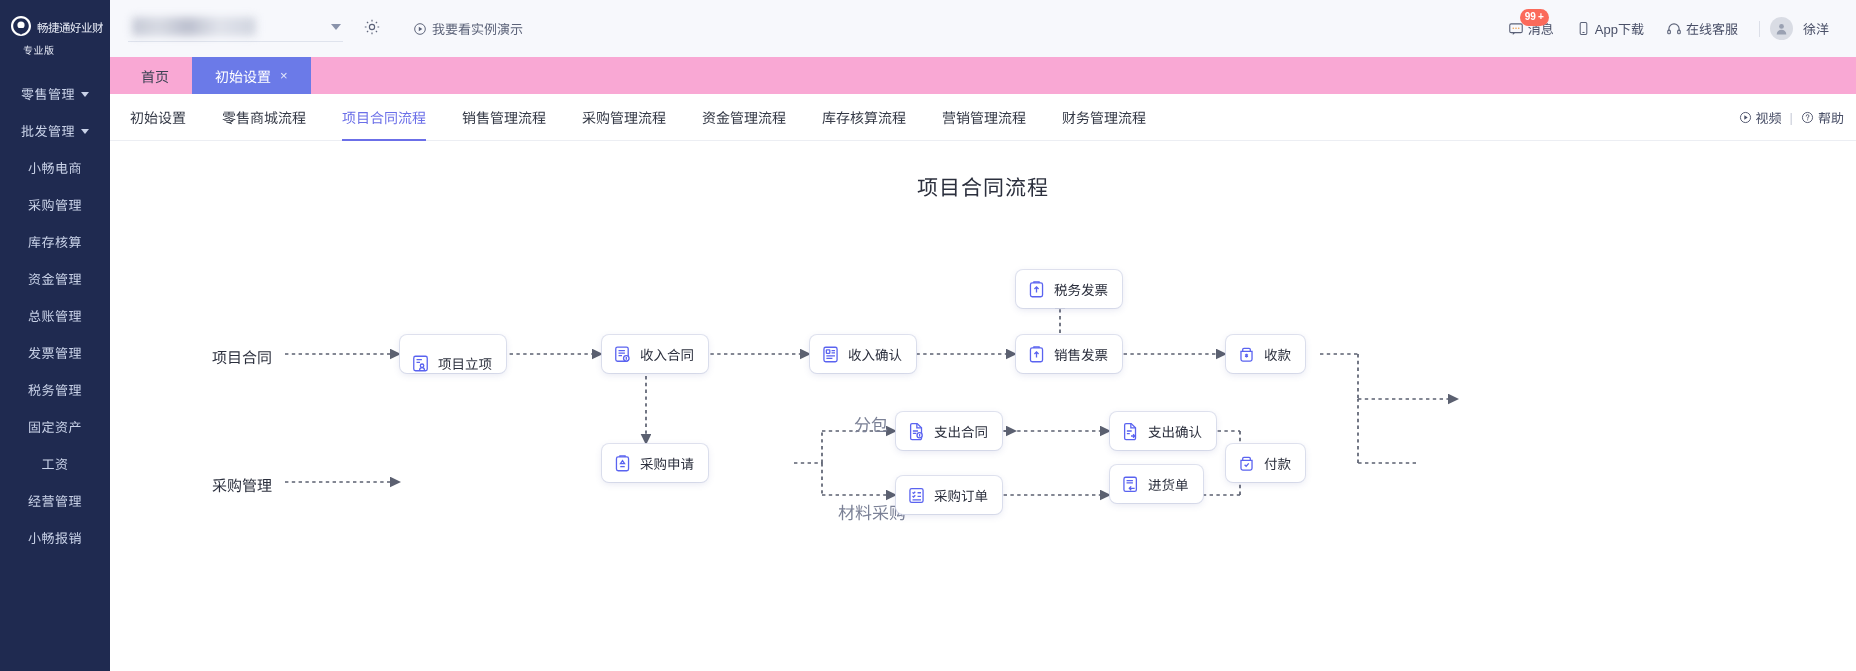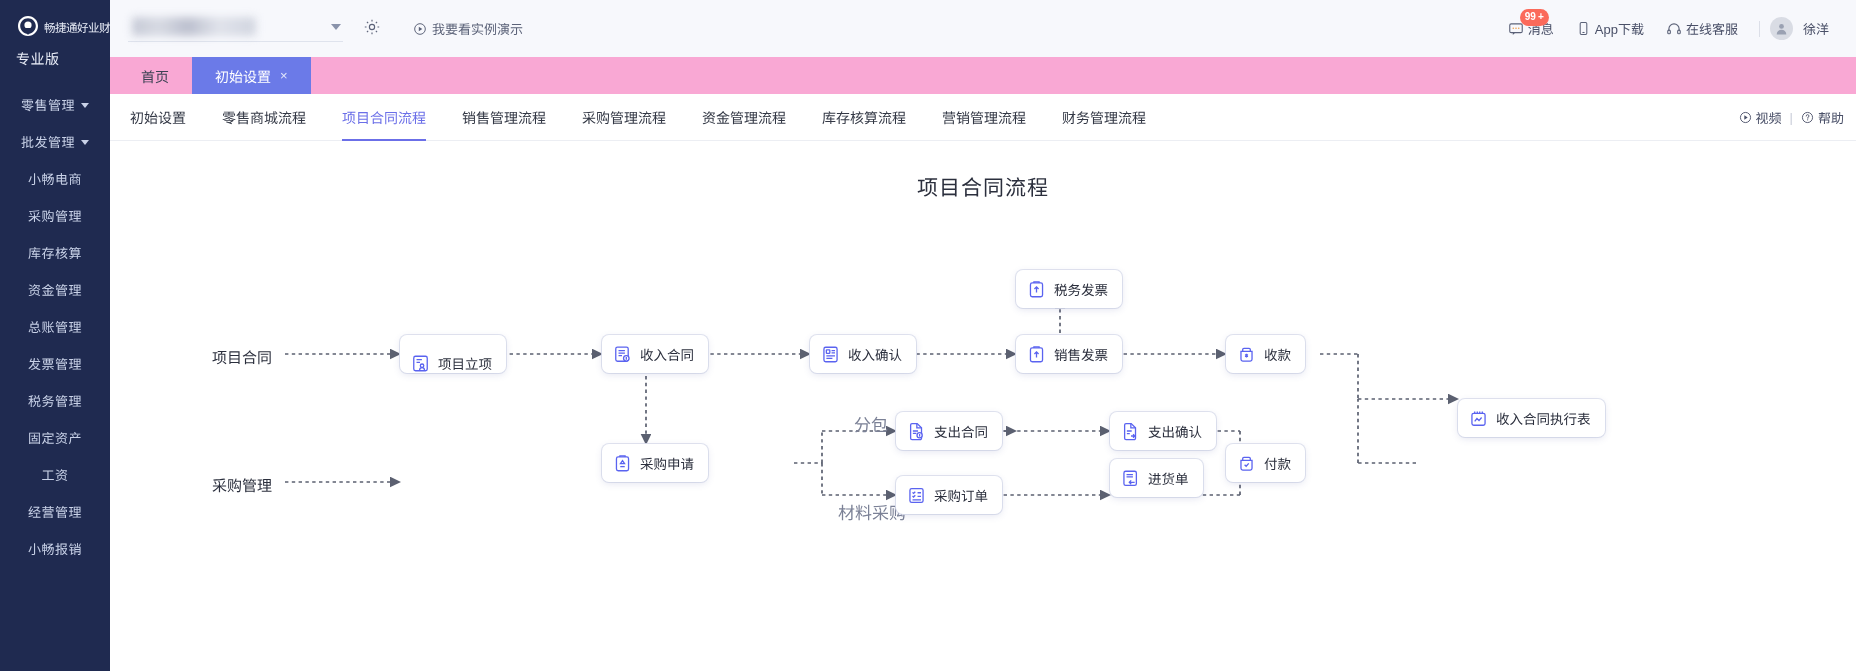--- a/index.html
+++ b/index.html
@@ -9,28 +9,28 @@
     background: #ffffff; overflow: hidden;
   }
   .app { position: relative; width: 1856px; height: 671px; display: flex; background:#fff; }
 
   
   .sidebar {
     width: 110px; height: 671px; background: #1f2a50; flex: 0 0 110px;
     position: relative; overflow: hidden;
   }
   .logo-wrap { padding: 14px 0 6px 0; }
-  .logo-row { display: flex; align-items: center; padding-left: 16px; }
+  .logo-row { display: flex; align-items: center; padding-left: 9px; }
   .logo-mark { width: 24px; height: 24px; flex: 0 0 24px; margin-right: 4px; }
   .logo-text {
     color: #e8ecf7; font-size: 11.5px; letter-spacing: -0.5px;
     white-space: nowrap; position: relative; top: 1px;
   }
   .logo-sub {
-    color: #e8ecf7; font-size: 14px; padding-left: 16px; margin-top: 10px;
+    color: #e8ecf7; font-size: 10px; padding-left: 23px; margin-top: 4px;
     letter-spacing: 0.5px;
   }
   .side-menu { margin-top: 12px; }
   .side-item {
     height: 37px; display: flex; align-items: center; justify-content: center;
     color: #c9d2e8; font-size: 13px; cursor: pointer; letter-spacing: 0.5px;
     position: relative;
   }
   .side-caret {
     width: 0; height: 0; border-left: 4.5px solid transparent;
@@ -440,28 +440,20 @@
 
         <div class="node" style="left:1116px; top:134px;">
           <svg class="nicon" viewBox="0 0 22 22" fill="none" stroke="#5a63f0" stroke-width="1.5">
             <path d="M4.6 7.4h12.8v9.2a2 2 0 0 1-2 2H6.6a2 2 0 0 1-2-2z"></path>
             <path d="M6.6 7.4V5.2a1.4 1.4 0 0 1 1.4-1.4h6a1.4 1.4 0 0 1 1.4 1.4v2.2"></path>
             <path d="M11 10v4.4M9.2 11.4h3.6M9.2 13.2h3.6"></path>
           </svg>
           <span>收款</span>
         </div>
 
-        <div class="node" style="left:1348px; top:198px;">
-          <svg class="nicon" viewBox="0 0 22 22" fill="none" stroke="#5a63f0" stroke-width="1.5">
-            <rect x="3.4" y="5" width="15.2" height="13.8" rx="2"></rect>
-            <path d="M6.6 5V2.8M9.6 5V2.8M12.4 5V2.8M15.4 5V2.8"></path>
-            <path d="M6.6 14.4l2.6-3.4 2.4 2.4 3-3.6"></path>
-          </svg>
-          <span>收入合同执行表</span>
-        </div>
 
         <div class="node" style="left:492px; top:243px;">
           <svg class="nicon" viewBox="0 0 22 22" fill="none" stroke="#5a63f0" stroke-width="1.5">
             <rect x="4" y="3.4" width="14" height="16" rx="2"></rect>
             <path d="M8 3.4V2.2h6v1.2"></path>
             <path d="M11 7.6l2.4 3.6h-4.8z"></path>
             <path d="M8.4 14.6h5.2"></path>
           </svg>
           <span>采购申请</span>
         </div>
@@ -490,21 +482,21 @@
         <div class="node" style="left:786px; top:275px;">
           <svg class="nicon" viewBox="0 0 22 22" fill="none" stroke="#5a63f0" stroke-width="1.5">
             <rect x="3.4" y="3" width="15.2" height="16" rx="2"></rect>
             <path d="M6.4 7.4l1.2 1.2 2-2"></path>
             <path d="M6.4 11.6l1.2 1.2 2-2"></path>
             <path d="M12.2 7.8h4M12.2 12h4M6.4 16h9.8"></path>
           </svg>
           <span>采购订单</span>
         </div>
 
-        <div class="node" style="left:1000px; top:258px;gap:8px;">
+        <div class="node" style="left:1000px; top:264px;gap:8px;">
           <svg class="nicon" viewBox="0 0 22 22" fill="none" stroke="#5a63f0" stroke-width="1.5">
             <rect x="3.4" y="2.6" width="14.4" height="16.4" rx="2"></rect>
             <path d="M6.4 6.4h7.4M6.4 9.2h7.4"></path>
             <path d="M15.8 15.4H9.6M11.8 13.2l-2.2 2.2 2.2 2.2"></path>
           </svg>
           <span>进货单</span>
         </div>
 
         <div class="node" style="left:1116px; top:243px;">
           <svg class="nicon" viewBox="0 0 22 22" fill="none" stroke="#5a63f0" stroke-width="1.5">

